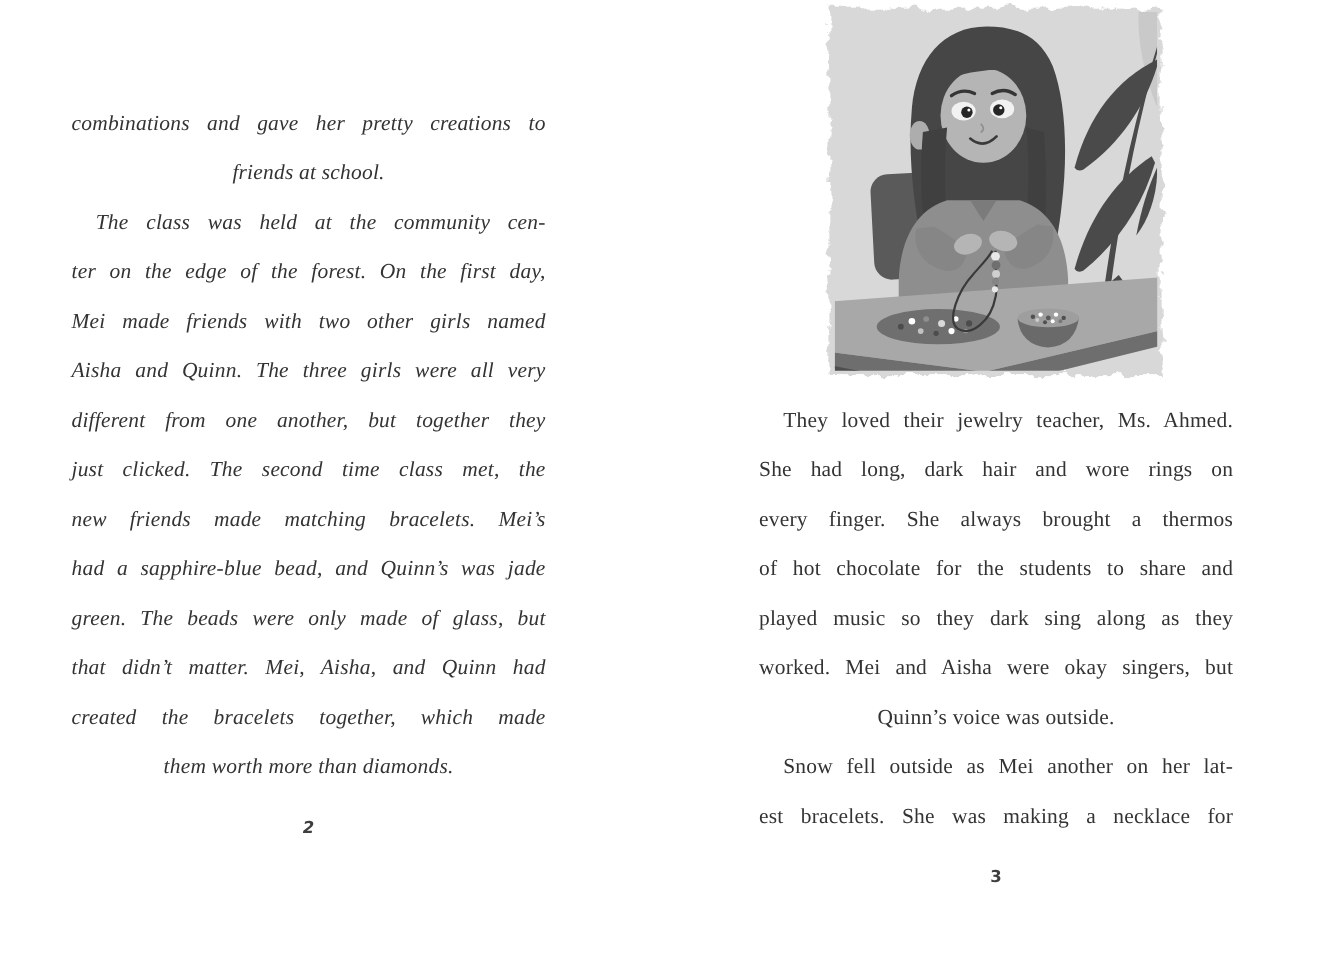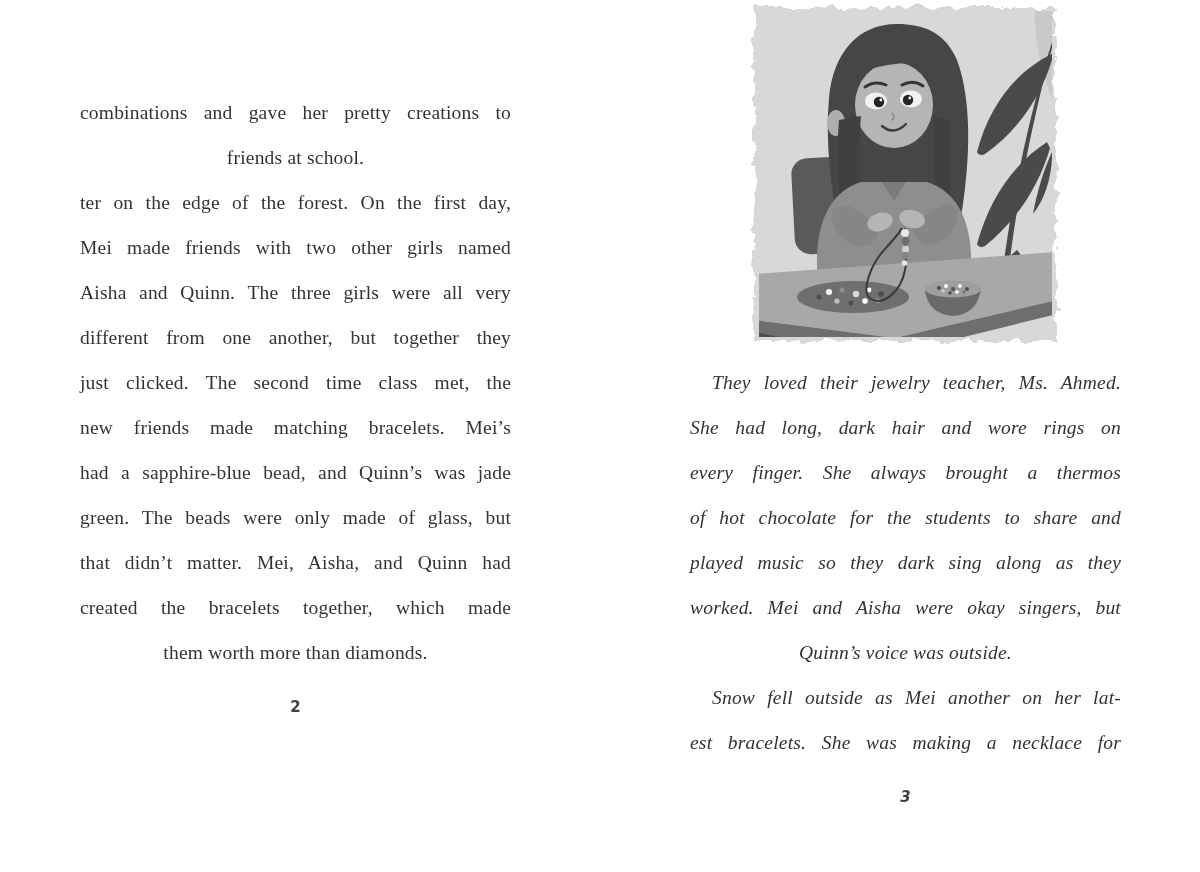--- a/index.html
+++ b/index.html
@@ -8,22 +8,22 @@
     background:#ffffff;
     font-family:"Liberation Serif", serif;
   }
   .spread{position:absolute;inset:0;}
   .text-col{
     position:absolute;width:431px;
     color:#333333;
     font-size:19.5px;
     letter-spacing:0.2px;
   }
-  .text-col.left{left:80px;top:90px;}
-  .text-col.right{left:690px;top:360px;font-style:italic;}
+  .text-col.left{left:65px;top:90px;font-style:italic;}
+  .text-col.right{left:690px;top:360px;}
   .ln{
     height:45px;line-height:45px;
     text-align:center;
     white-space:normal;
   }
   .ln.j{text-align:justify;text-align-last:justify;}
   .ln.i{text-indent:22px;}
   .pagenum{
     margin-top:12px;height:40px;line-height:40px;
     text-align:center;
@@ -36,20 +36,21 @@
   .illustration svg{display:block;width:100%;height:100%;}
 </style>
 </head>
 <body>
 
 <div class="spread">
 
   <div class="text-col left">
     <div class="ln j">combinations and gave her pretty creations to</div>
     <div class="ln">friends at school.</div>
+    <div class="ln j i">The class was held at the community cen-</div>
     <div class="ln j">ter on the edge of the forest. On the first day,</div>
     <div class="ln j">Mei made friends with two other girls named</div>
     <div class="ln j">Aisha and Quinn. The three girls were all very</div>
     <div class="ln j">different from one another, but together they</div>
     <div class="ln j">just clicked. The second time class met, the</div>
     <div class="ln j">new friends made matching bracelets. Mei’s</div>
     <div class="ln j">had a sapphire-blue bead, and Quinn’s was jade</div>
     <div class="ln j">green. The beads were only made of glass, but</div>
     <div class="ln j">that didn’t matter. Mei, Aisha, and Quinn had</div>
     <div class="ln j">created the bracelets together, which made</div>

